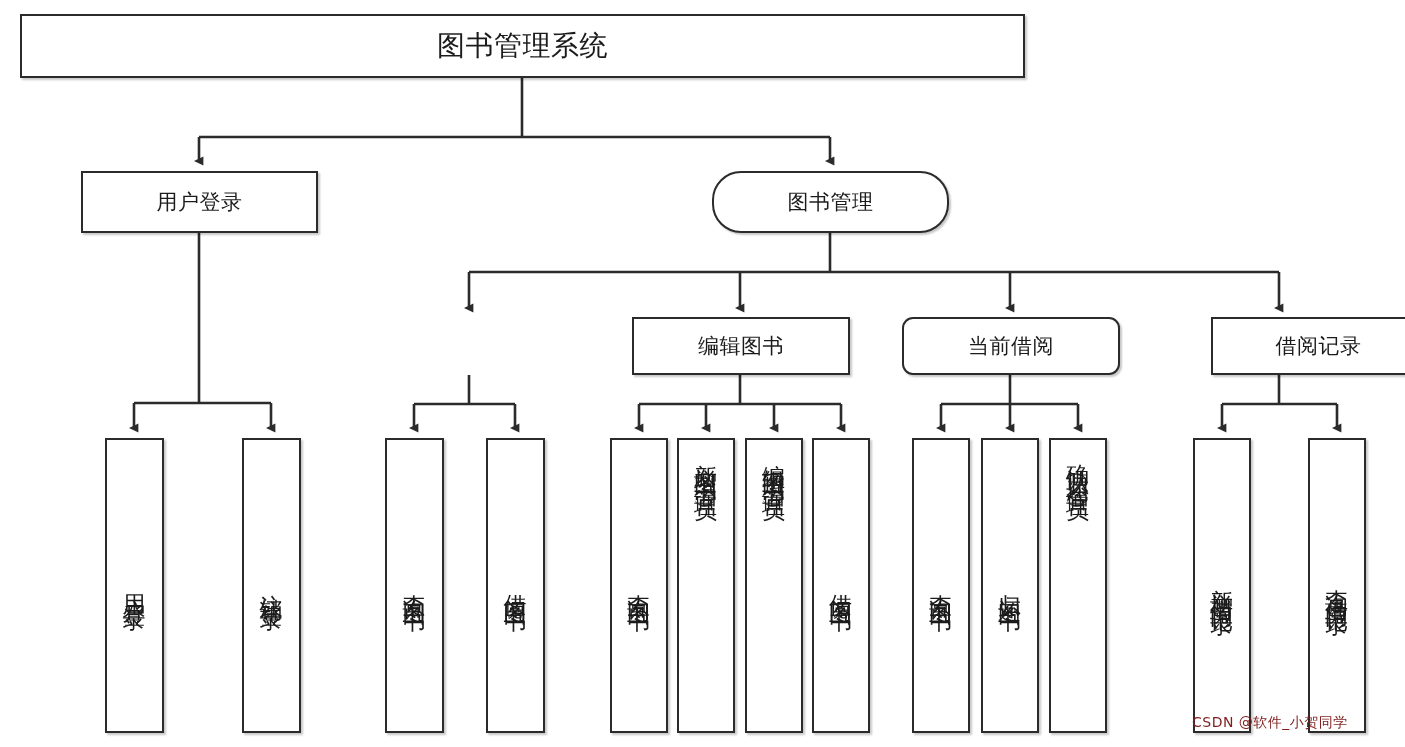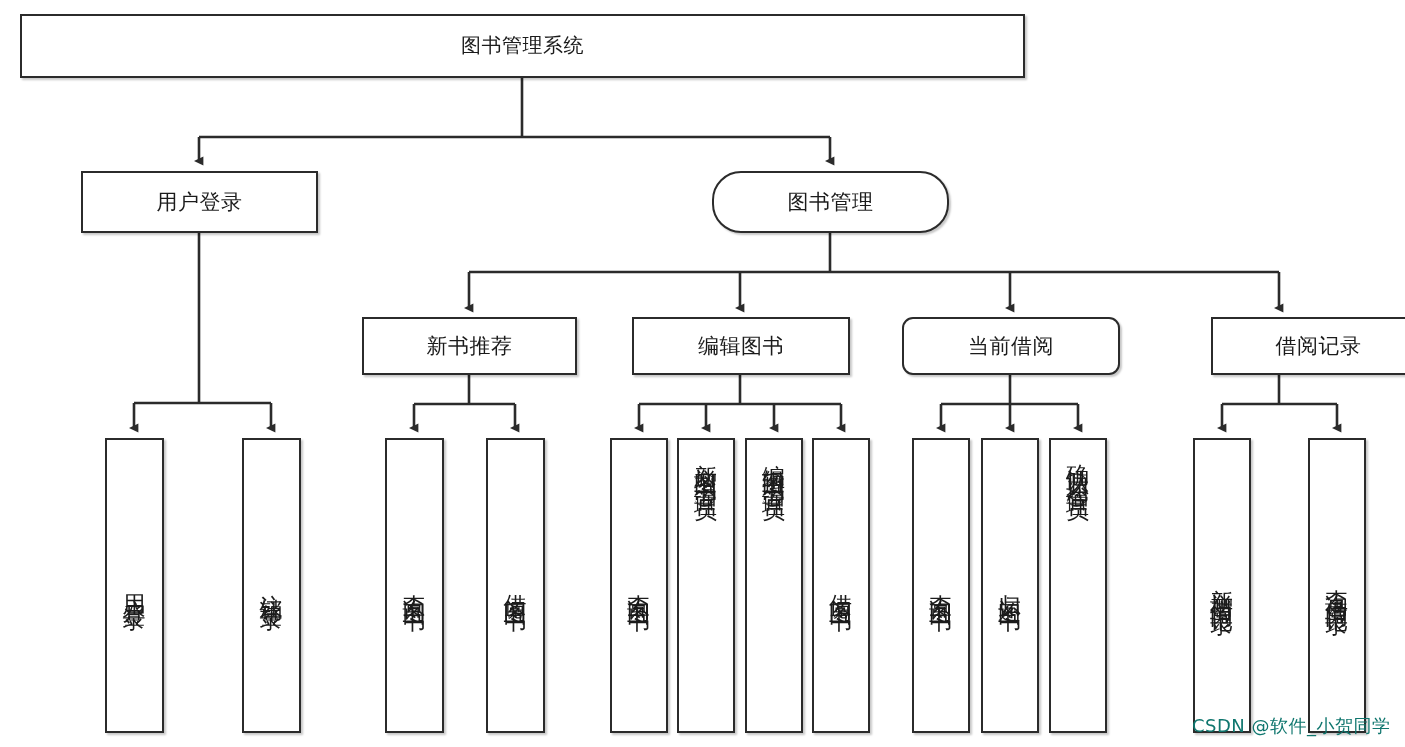--- a/index.html
+++ b/index.html
@@ -41,21 +41,21 @@
     display: block;
     text-align: center;
     line-height: 1.18;
     white-space: pre-line;
   }
   
   .node.horiz .node-label {
     font-size: 21px;
     letter-spacing: 0.5px;
   }
-  .node.root .node-label { font-size: 20px; }
+  .node.root .node-label { font-size: 28px; }
   
   .node.vert {
     align-items: flex-start;
     justify-content: center;
     padding-top: 6px;
   }
   .node.vert .node-label {
     writing-mode: vertical-rl;
     text-orientation: upright;
     font-size: 23px;
@@ -65,22 +65,22 @@
   }
   
   .node.vert.centered {
     align-items: center;
     padding-top: 0;
   }
   .watermark {
     position: absolute;
     left: 1192px;
     top: 714px;
-    font-size: 18px;
-    color: #0f766e;
+    font-size: 14px;
+    color: #7f1d1d;
     white-space: nowrap;
     letter-spacing: 0.5px;
     pointer-events: none;
   }
 </style>
 </head>
 <body>
 
 <div id="diagram-root">
 
@@ -138,23 +138,20 @@
     <span class="node-label">图书管理系统</span>
   </div>
 
   <div class="node horiz" style="left:81px; top:171px; width:237px; height:62px;">
     <span class="node-label">用户登录</span>
   </div>
   <div class="node horiz" style="left:712px; top:171px; width:237px; height:62px;border-radius:29px;">
     <span class="node-label">图书管理</span>
   </div>
 
-  <div class="node horiz" style="left:362px; top:317px; width:215px; height:58px;">
-    <span class="node-label">新书推荐</span>
-  </div>
   <div class="node horiz" style="left:632px; top:317px; width:218px; height:58px;">
     <span class="node-label">编辑图书</span>
   </div>
   <div class="node horiz" style="left:902px; top:317px; width:218px; height:58px;border-radius:11px;">
     <span class="node-label">当前借阅</span>
   </div>
   <div class="node horiz" style="left:1172px; top:317px; width:215px; height:58px;margin-left:39px;">
     <span class="node-label">借阅记录</span>
   </div>
 

